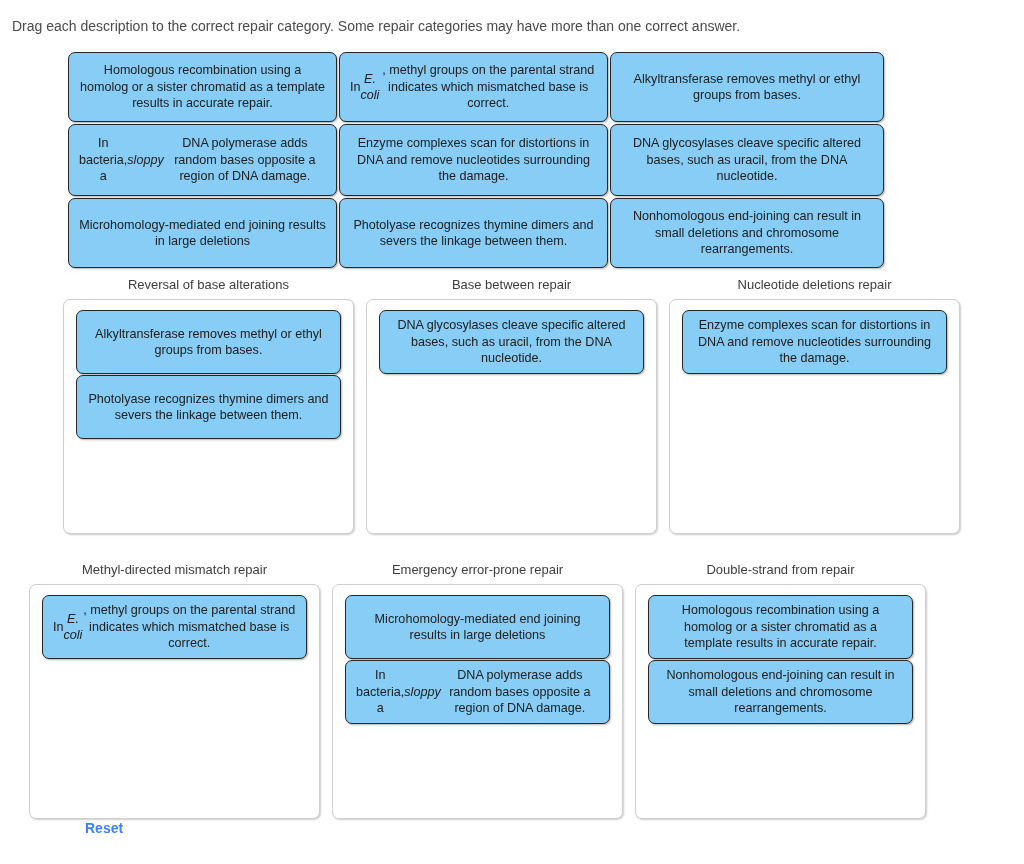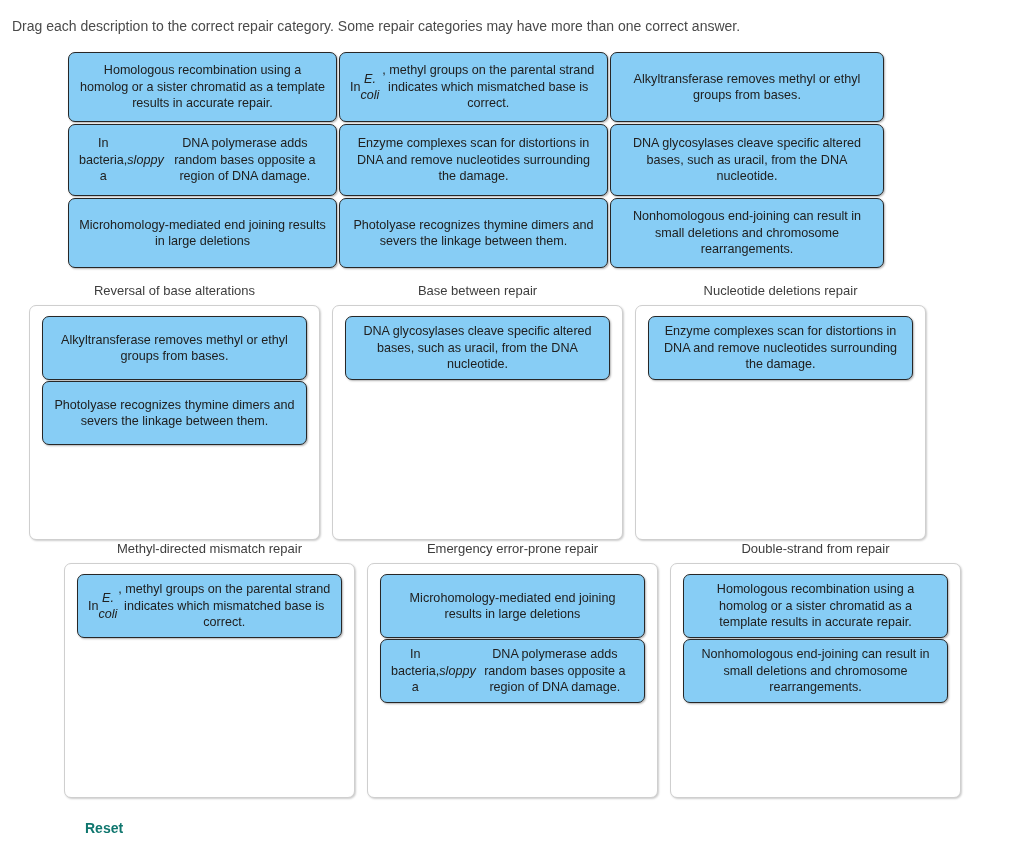--- a/index.html
+++ b/index.html
@@ -69,22 +69,22 @@
 
   
   .zone-row {
     position: absolute;
     left: 29px;
     width: 897px;
     display: grid;
     grid-template-columns: 291px 291px 291px;
     column-gap: 12px;
   }
-  .zone-row.row-1 { top: 282px; }
-  .zone-row.row-2 { top: 540px; margin-left: 35px; }
+  .zone-row.row-1 { top: 276px; margin-left: 34px; }
+  .zone-row.row-2 { top: 561px; }
 
   .zone-col { display: flex; flex-direction: column; }
 
   .zone-label {
     text-align: center;
     font-size: 13px;
     line-height: 18px;
     color: #3d3d3d;
     margin-bottom: 5px;
     height: 18px;
@@ -108,21 +108,21 @@
     margin-bottom: 1px;
   }
 
   
   .reset-btn {
     position: absolute;
     left: 85px;
     top: 820px;
     font-size: 14px;
     font-weight: bold;
-    color: #0f766e;
+    color: #3b82f6;
     background: transparent;
     border: none;
     padding: 0;
     cursor: pointer;
     font-family: "Liberation Sans", sans-serif;
   }
 </style>
 </head>
 <body>
 

